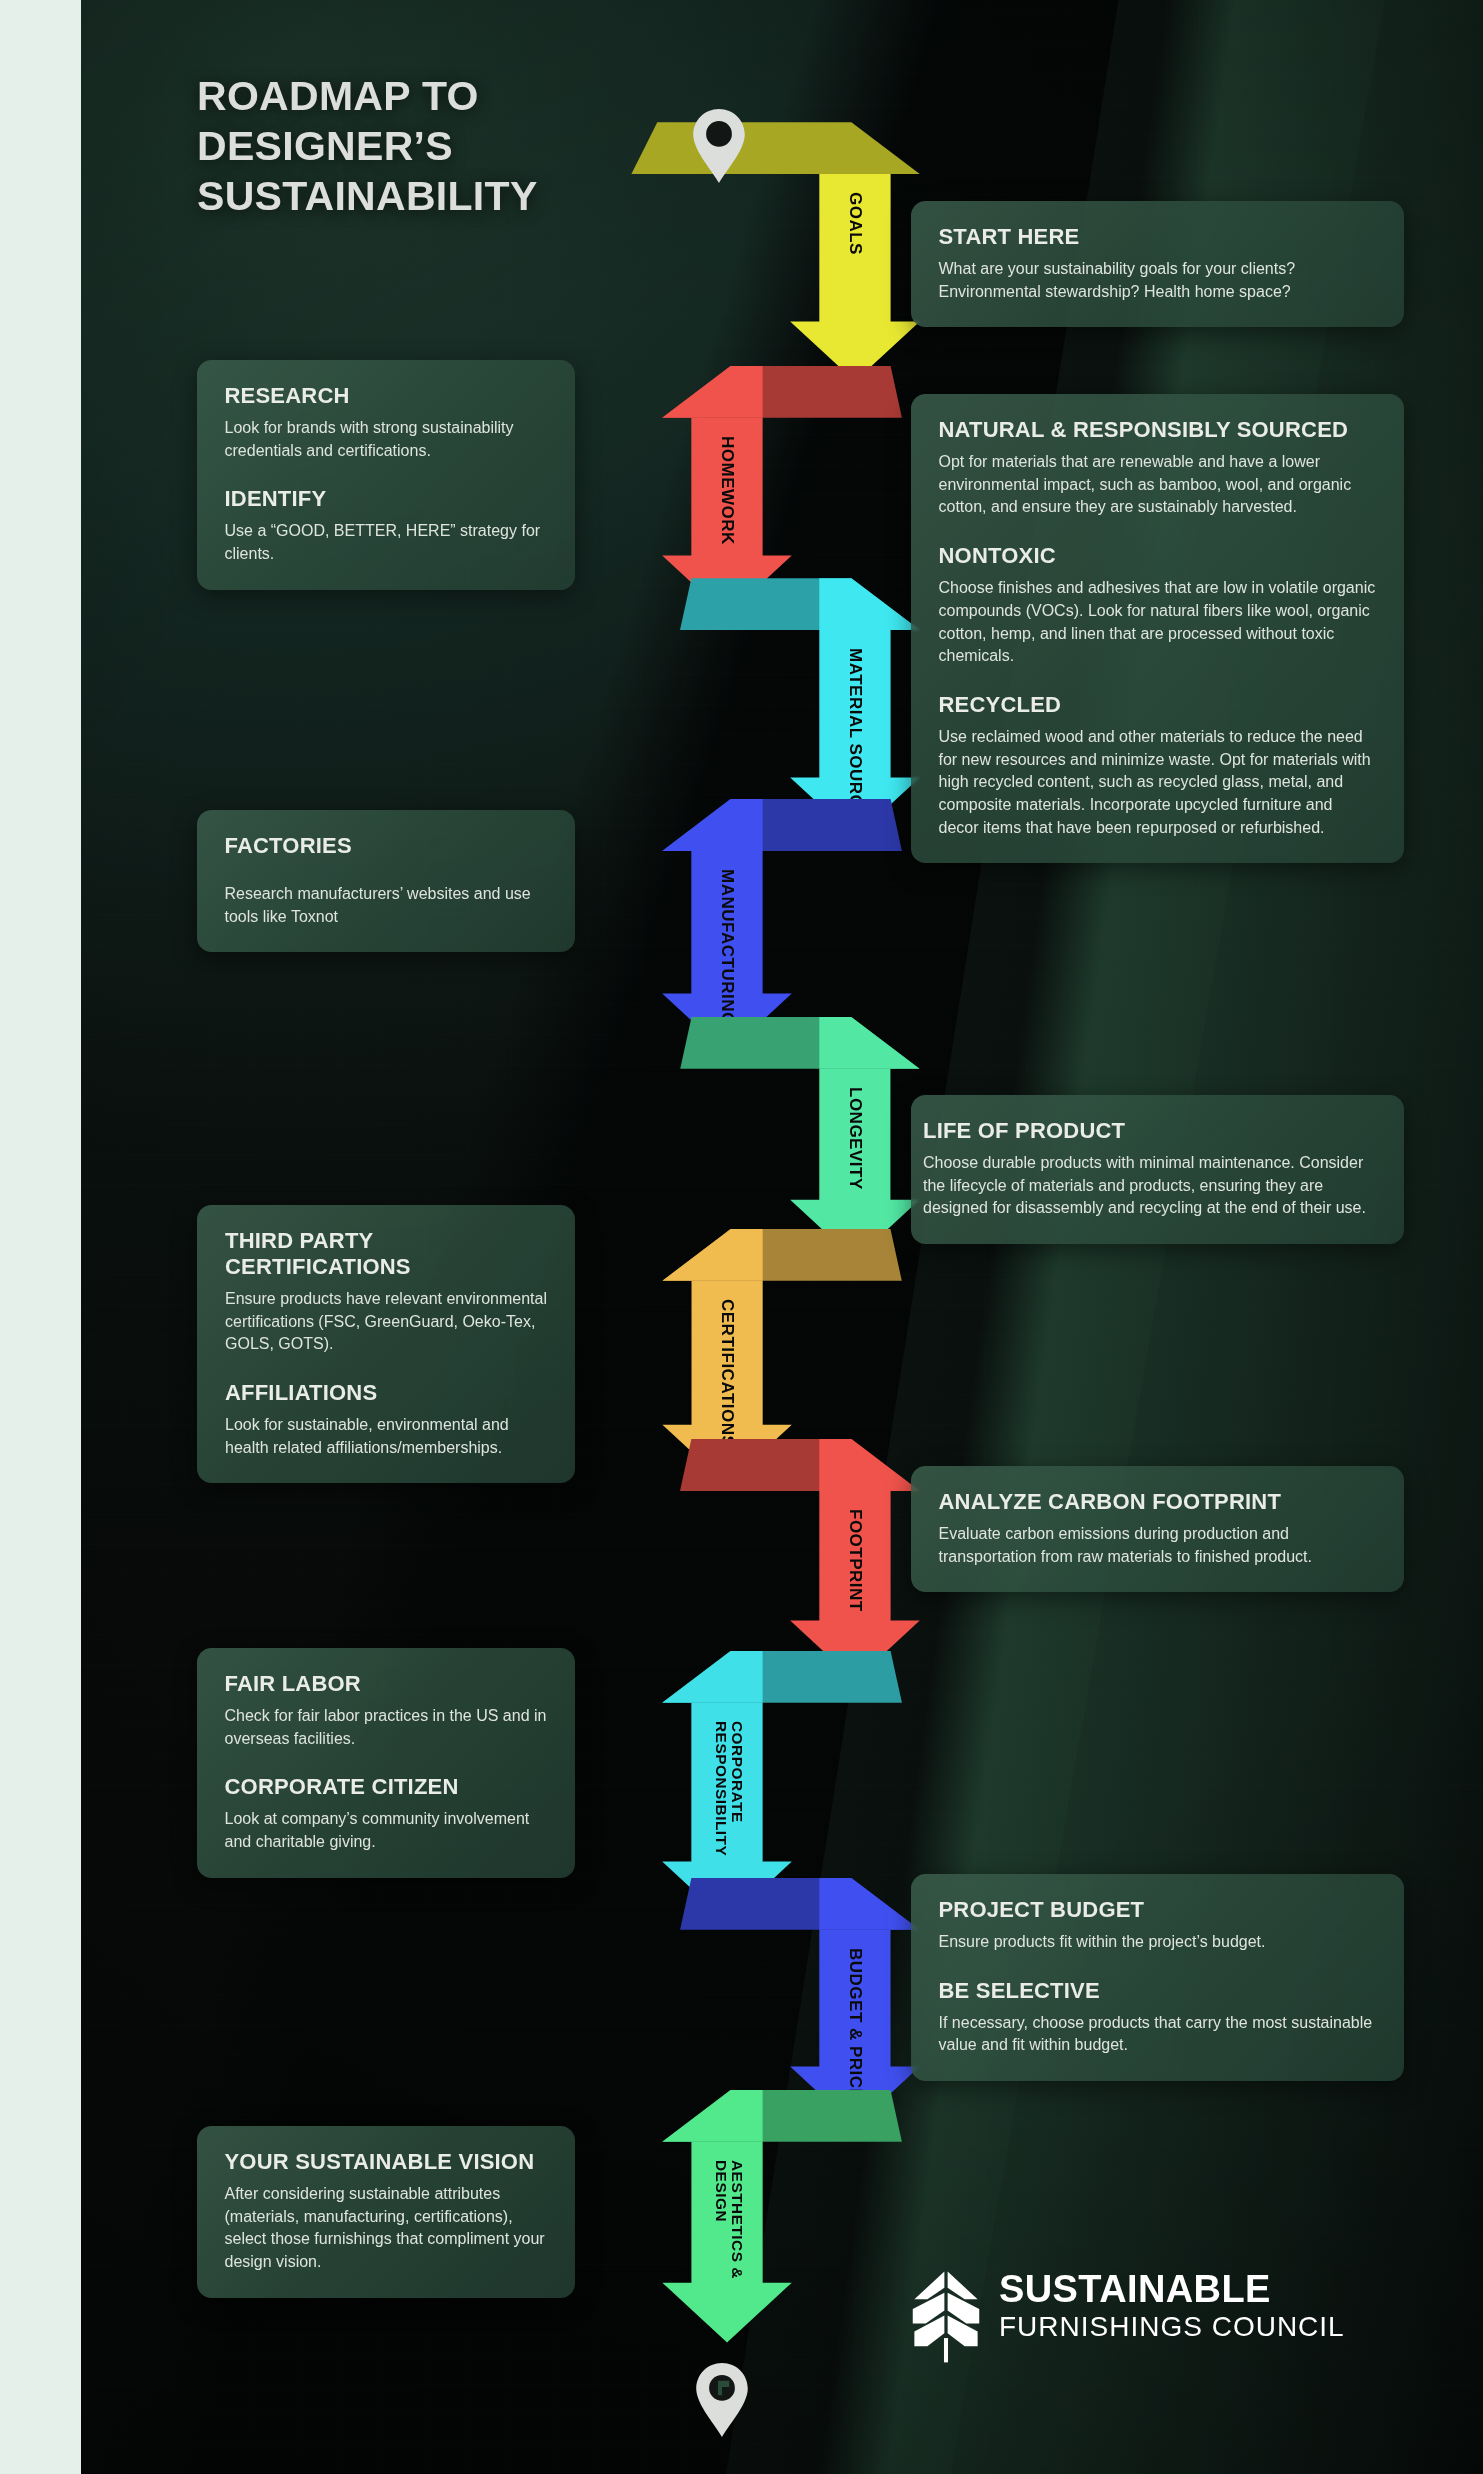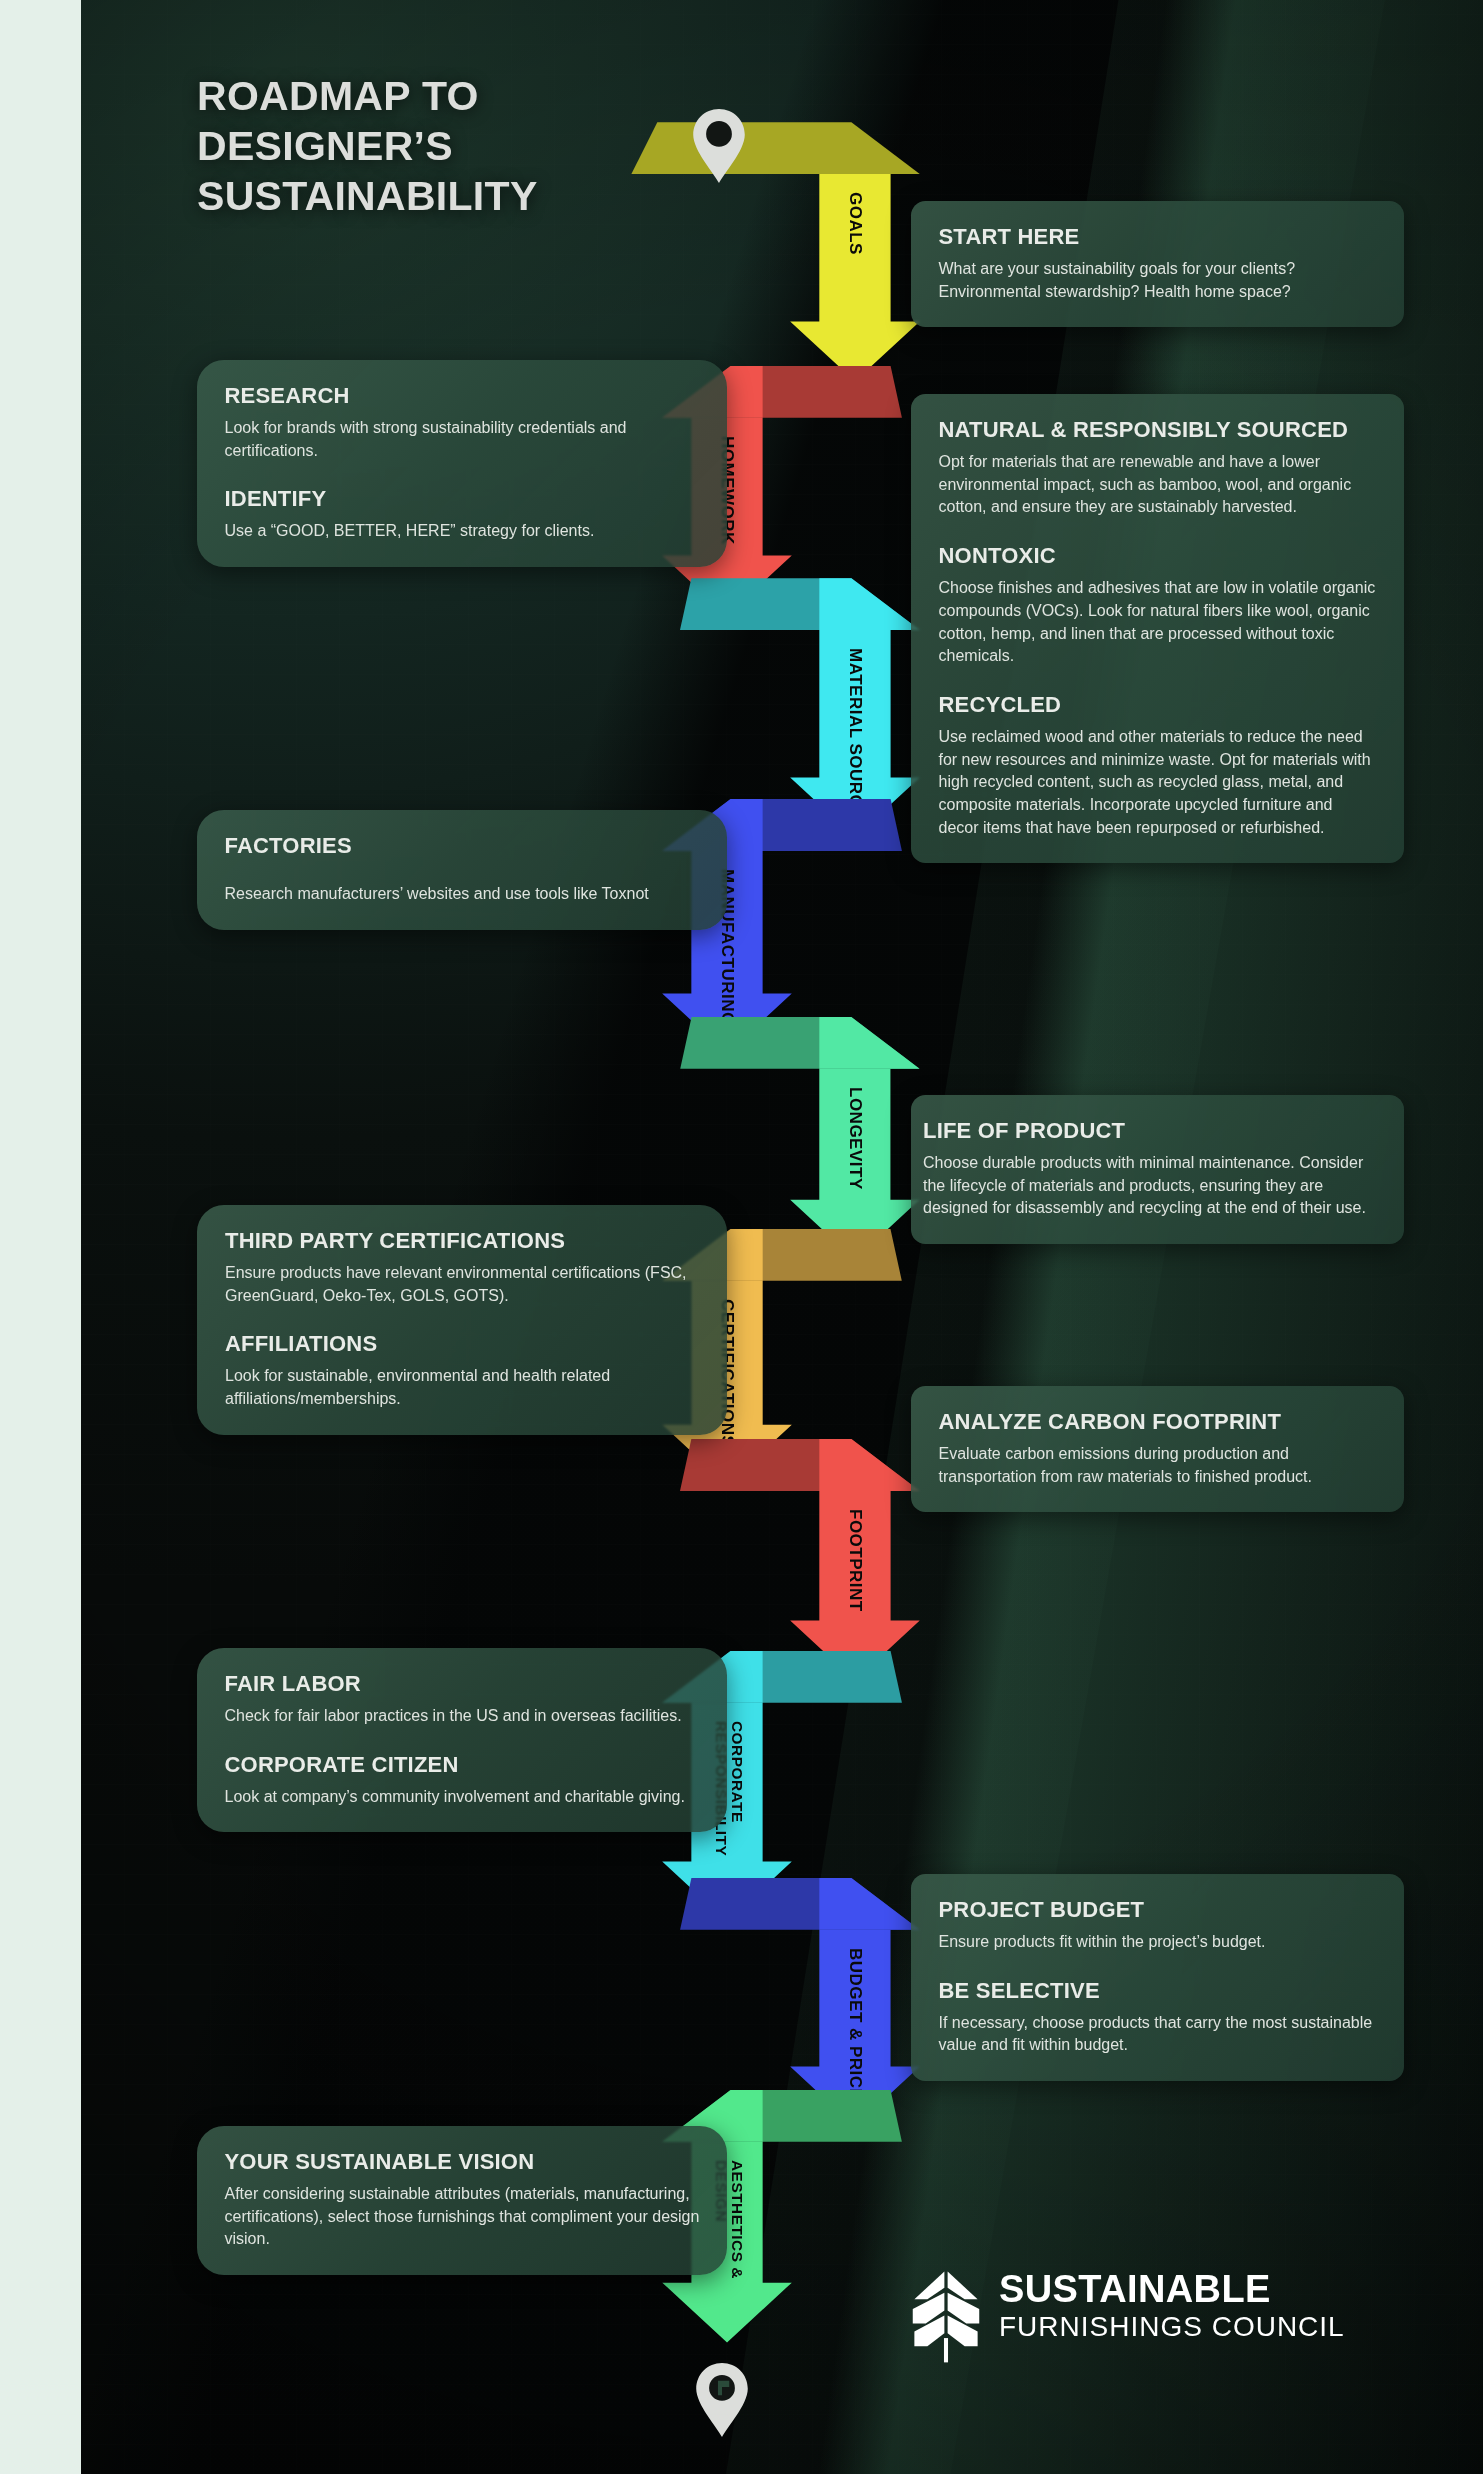--- a/index.html
+++ b/index.html
@@ -64,21 +64,21 @@
   
   .card{
     position:absolute;
     border-radius:14.6px;
     padding:23px 27.5px 24px 27.5px;
     background:linear-gradient(135deg, rgba(58,92,75,.88) 0%, rgba(44,76,61,.86) 48%, rgba(36,64,52,.84) 100%);
     box-shadow:0 6.5px 24px rgba(0,0,0,.45);
     color:#e6e9e5;
     backdrop-filter:blur(0.8px);
   }
-  .card.left{left:197px;width:530px;border-radius:27px;}
+  .card.left{left:197px;width:378px;}
   .card.right{left:911px;width:493px;}
 
   .card h3{
     margin:0 0 8px 0;
     font-size:22px;line-height:1.18;font-weight:700;
     letter-spacing:0.2px;color:#e9ece8;
   }
   .card p{
     margin:0;
     font-size:16px;line-height:1.42;font-weight:400;
@@ -362,21 +362,21 @@
           <h3>RECYCLED</h3>
           <p>Use reclaimed wood and other materials to reduce the need for new resources and minimize waste. Opt for materials with high recycled content, such as recycled glass, metal, and composite materials. Incorporate upcycled furniture and decor items that have been repurposed or refurbished.</p>
         </div>
       </div>
       <div class="card right" style="top: 1095px; padding-left: 12px;">
         <div class="blk">
           <h3>LIFE OF PRODUCT</h3>
           <p>Choose durable products with minimal maintenance. Consider the lifecycle of materials and products, ensuring they are designed for disassembly and recycling at the end of their use.</p>
         </div>
       </div>
-      <div class="card right" style="top: 1386px;">
+      <div class="card right" style="top: 1466px;">
         <div class="blk">
           <h3>ANALYZE CARBON FOOTPRINT</h3>
           <p>Evaluate carbon emissions during production and transportation from raw materials to finished product.</p>
         </div>
       </div>
       <div class="card right" style="top: 1874px;">
         <div class="blk">
           <h3>PROJECT BUDGET</h3>
           <p>Ensure products fit within the project’s budget.</p>
         </div>

